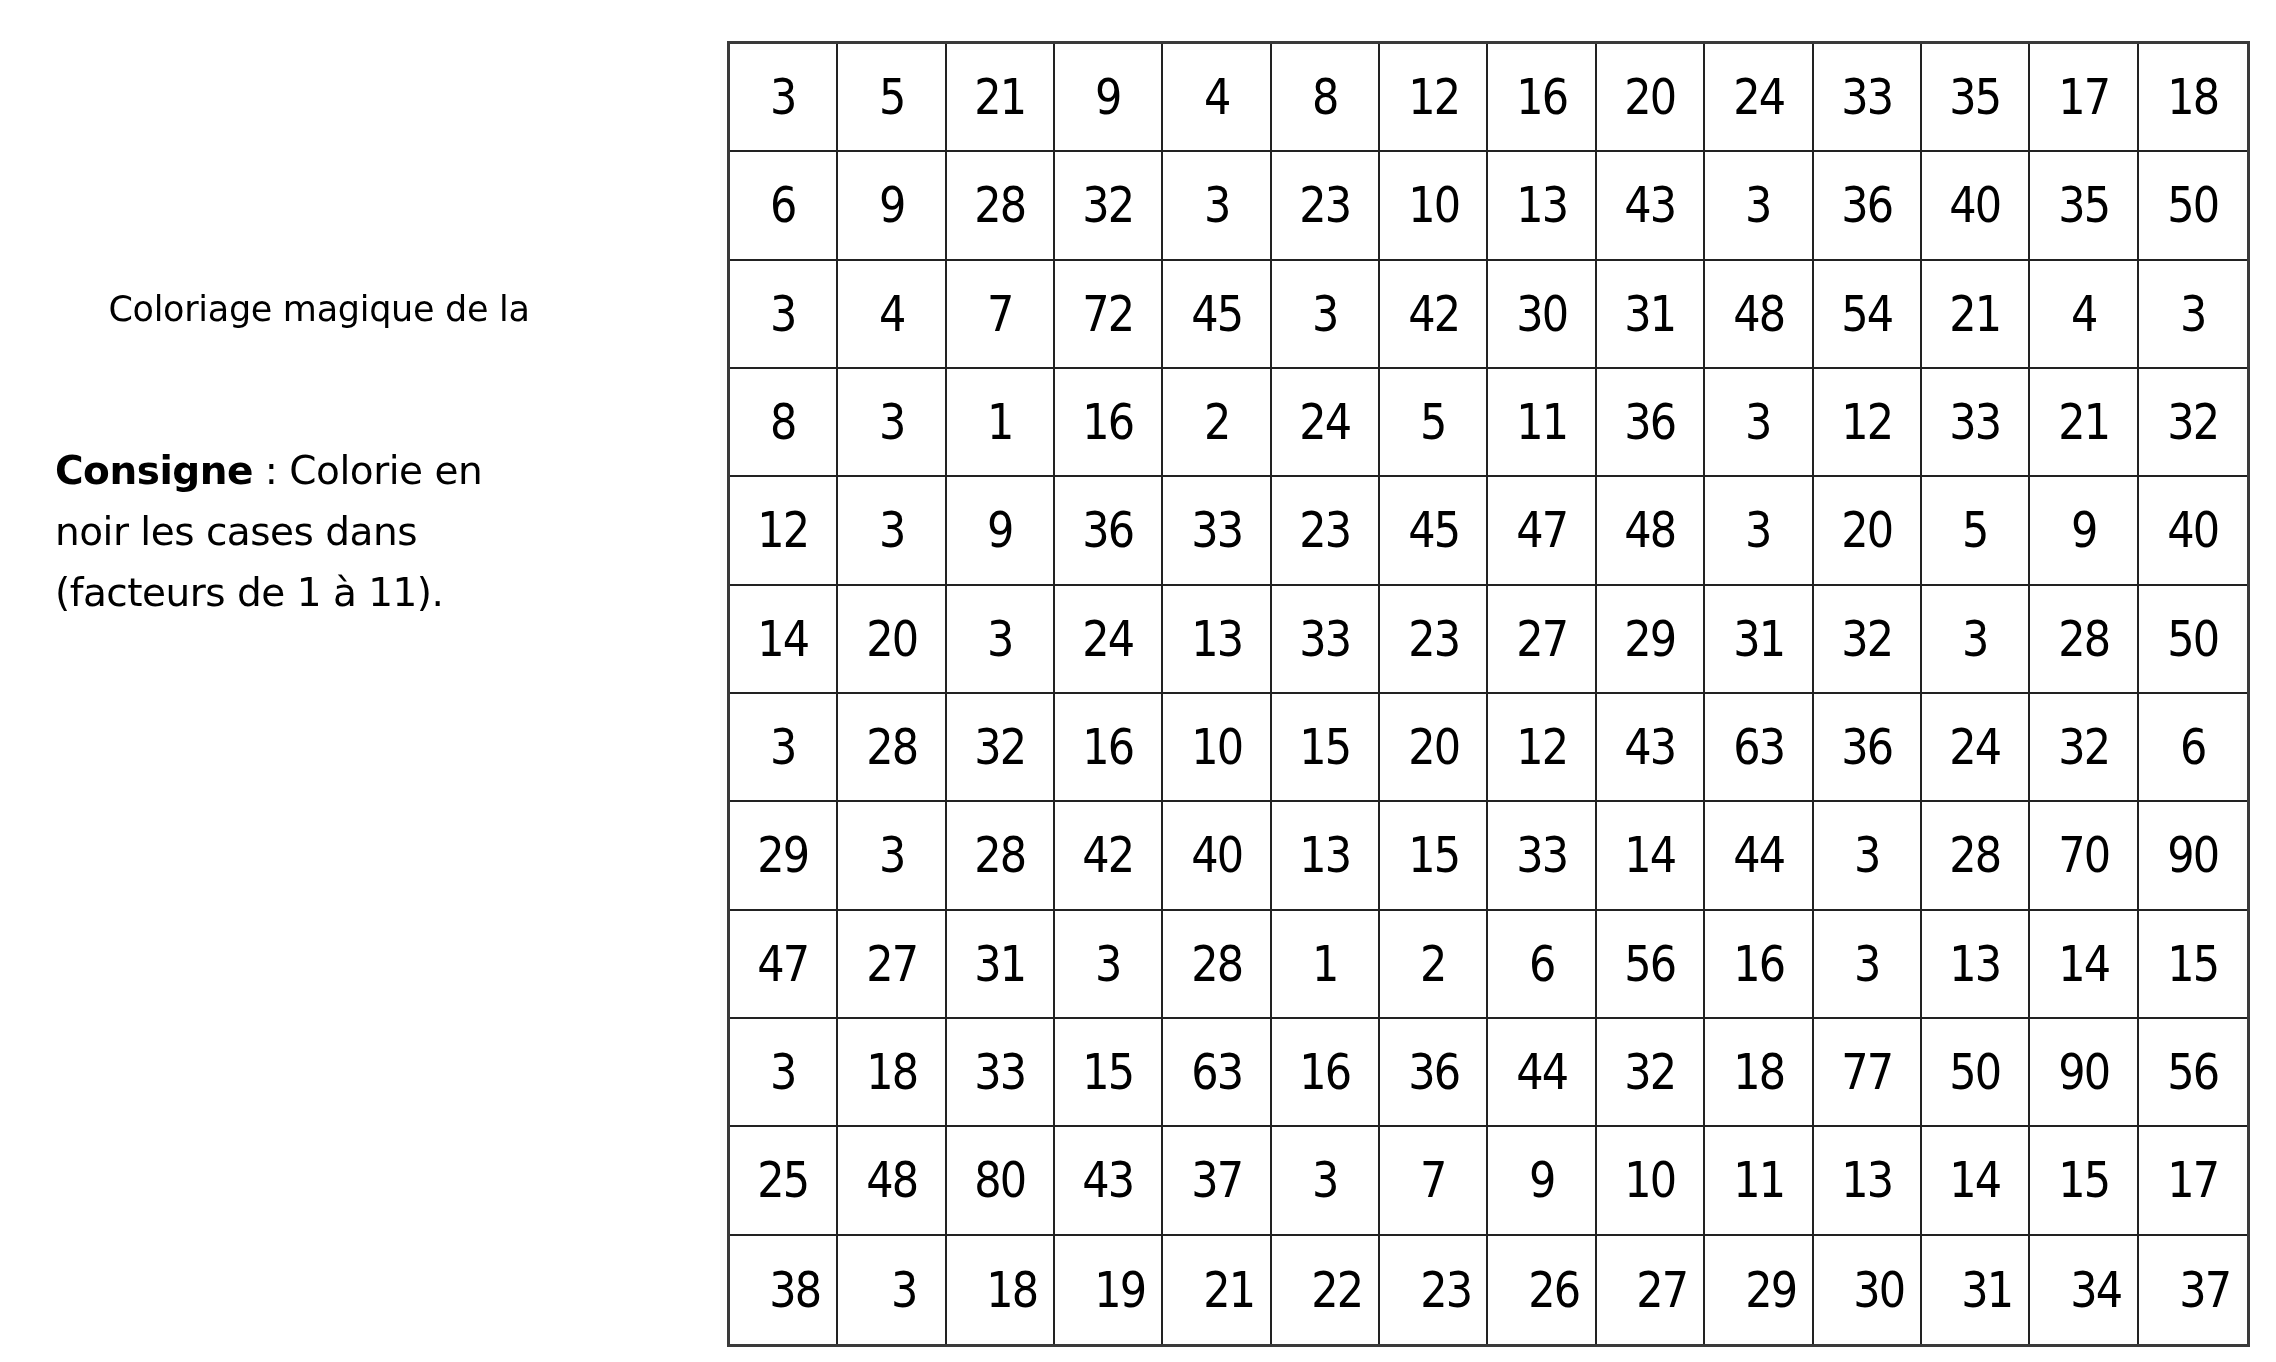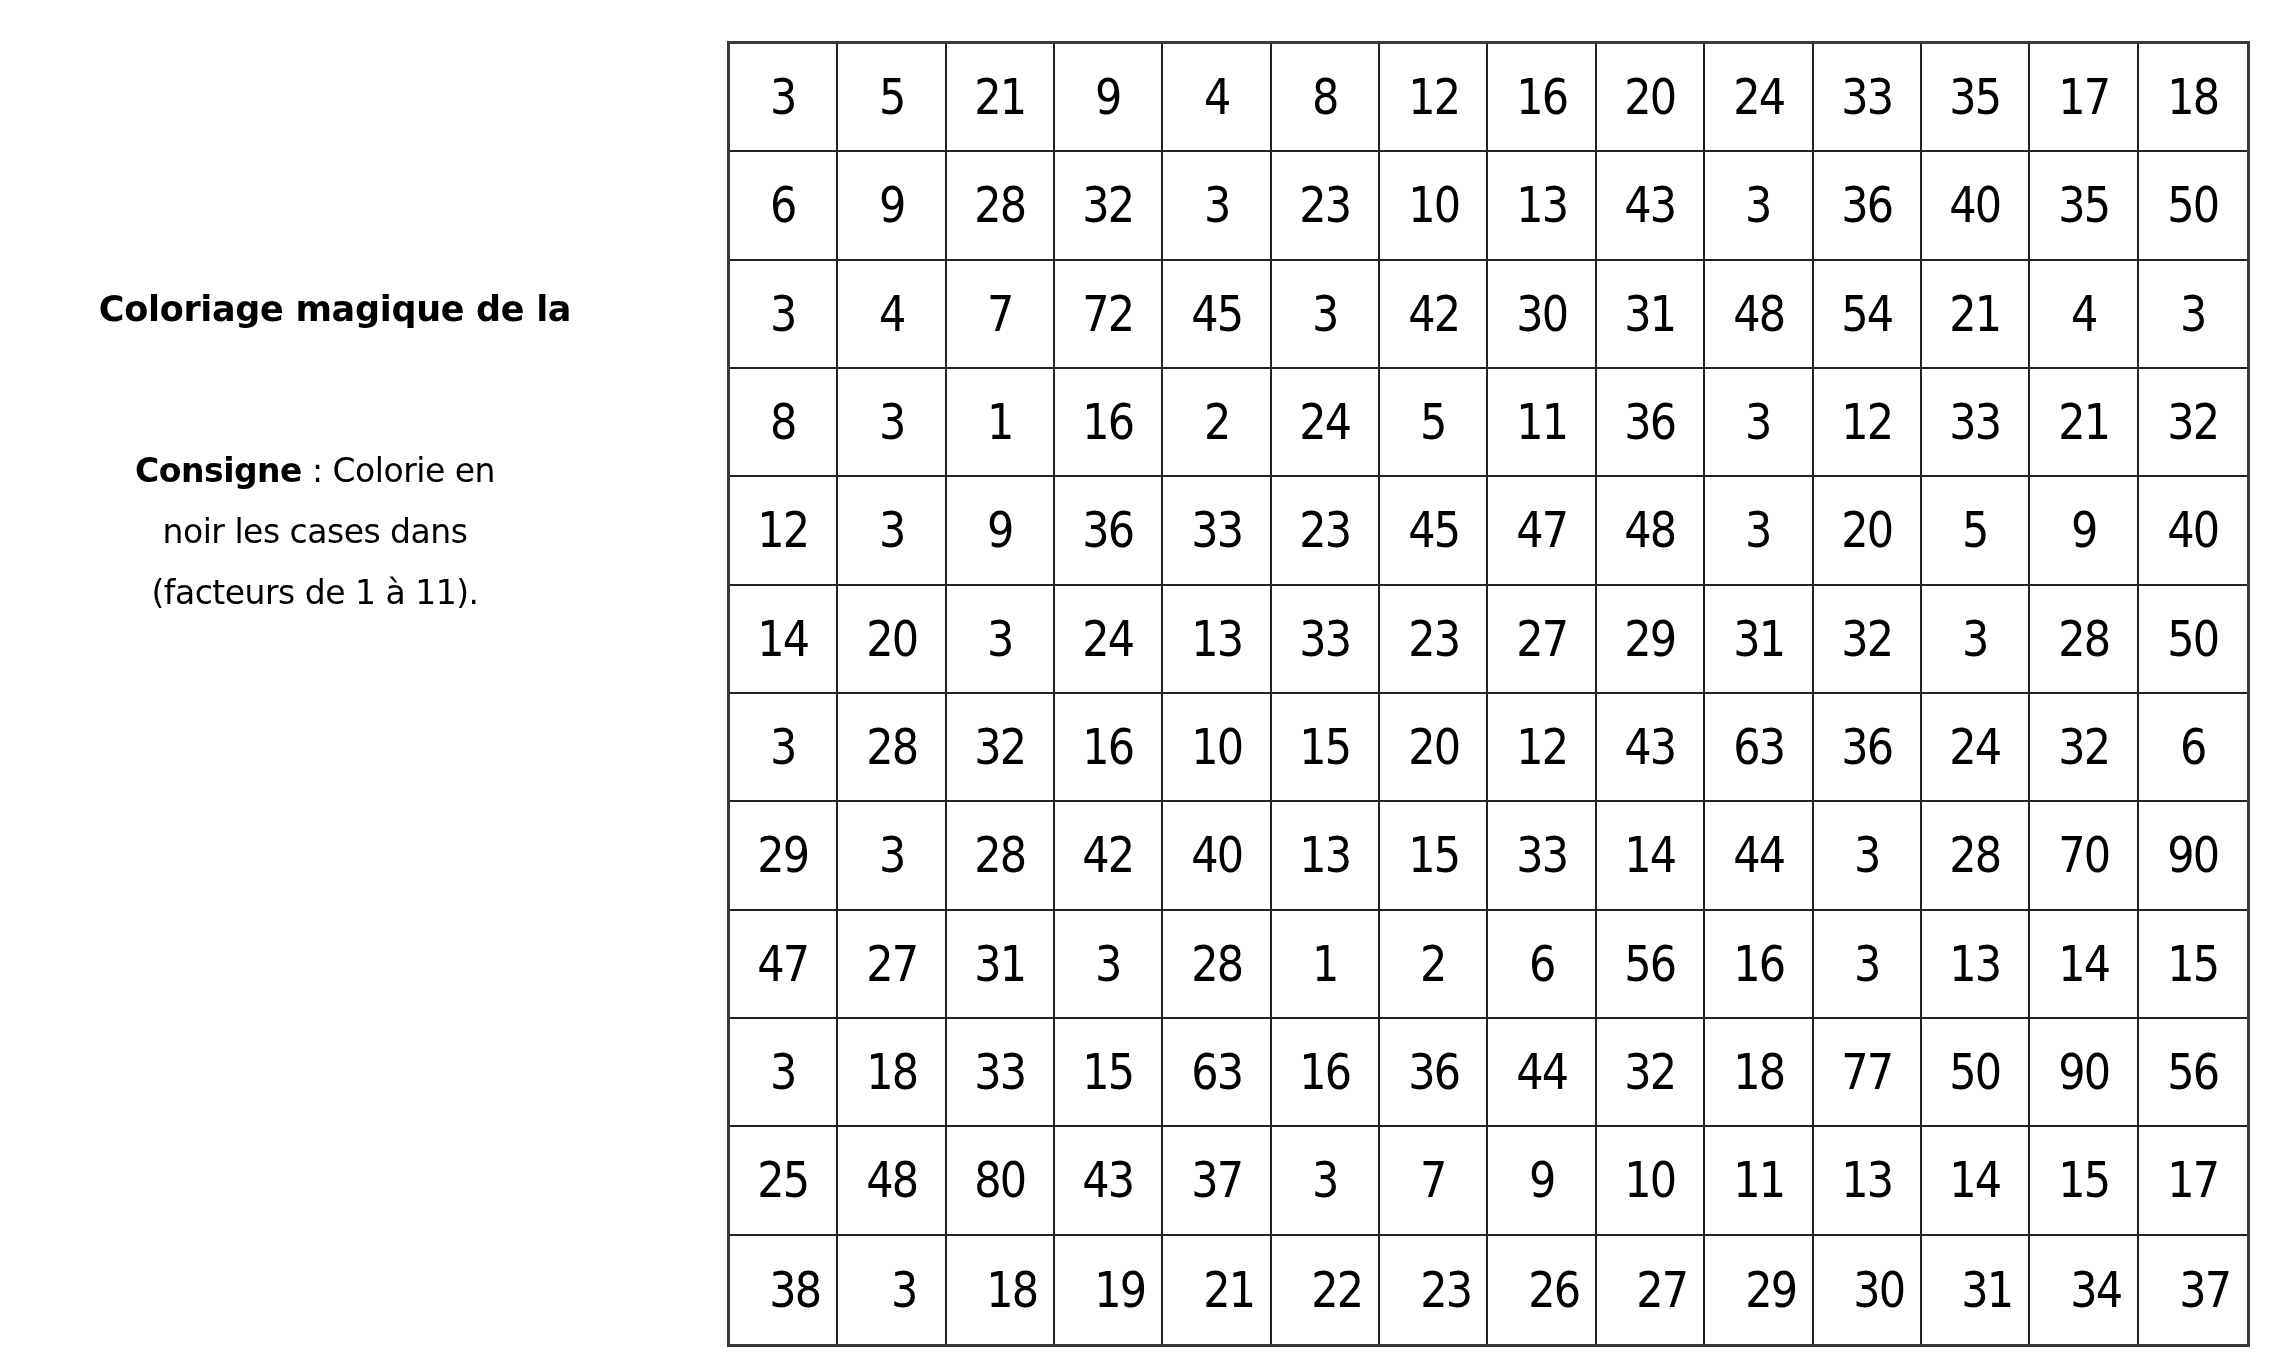--- a/index.html
+++ b/index.html
@@ -17,39 +17,38 @@
   }
   .left-panel {
     position: absolute;
     left: 0;
     top: 0;
     width: 700px;
     height: 1362px;
   }
   .title {
     position: absolute;
-    left: 40px;
+    left: 24px;
     top: 282px;
     width: 590px;
     text-align: center;
-    font-weight: bold;
+    font-weight: normal;
     font-size: 35px;
     line-height: 54px;
     letter-spacing: -0.3px;
   }
   .title span { display: block; }
   .instructions {
     position: absolute;
     left: 55px;
     top: 440px;
     width: 520px;
-    font-size: 33px;
+    font-size: 39px;
     line-height: 61px;
     letter-spacing: -0.5px;
-    text-align: center;
   }
   .instructions .line { display: block; white-space: nowrap; }
   .instructions .label { font-weight: bold; }
 
   .grid {
     position: absolute;
     left: 727px;
     top: 41px;
     width: 1523px;
     height: 1306px;

